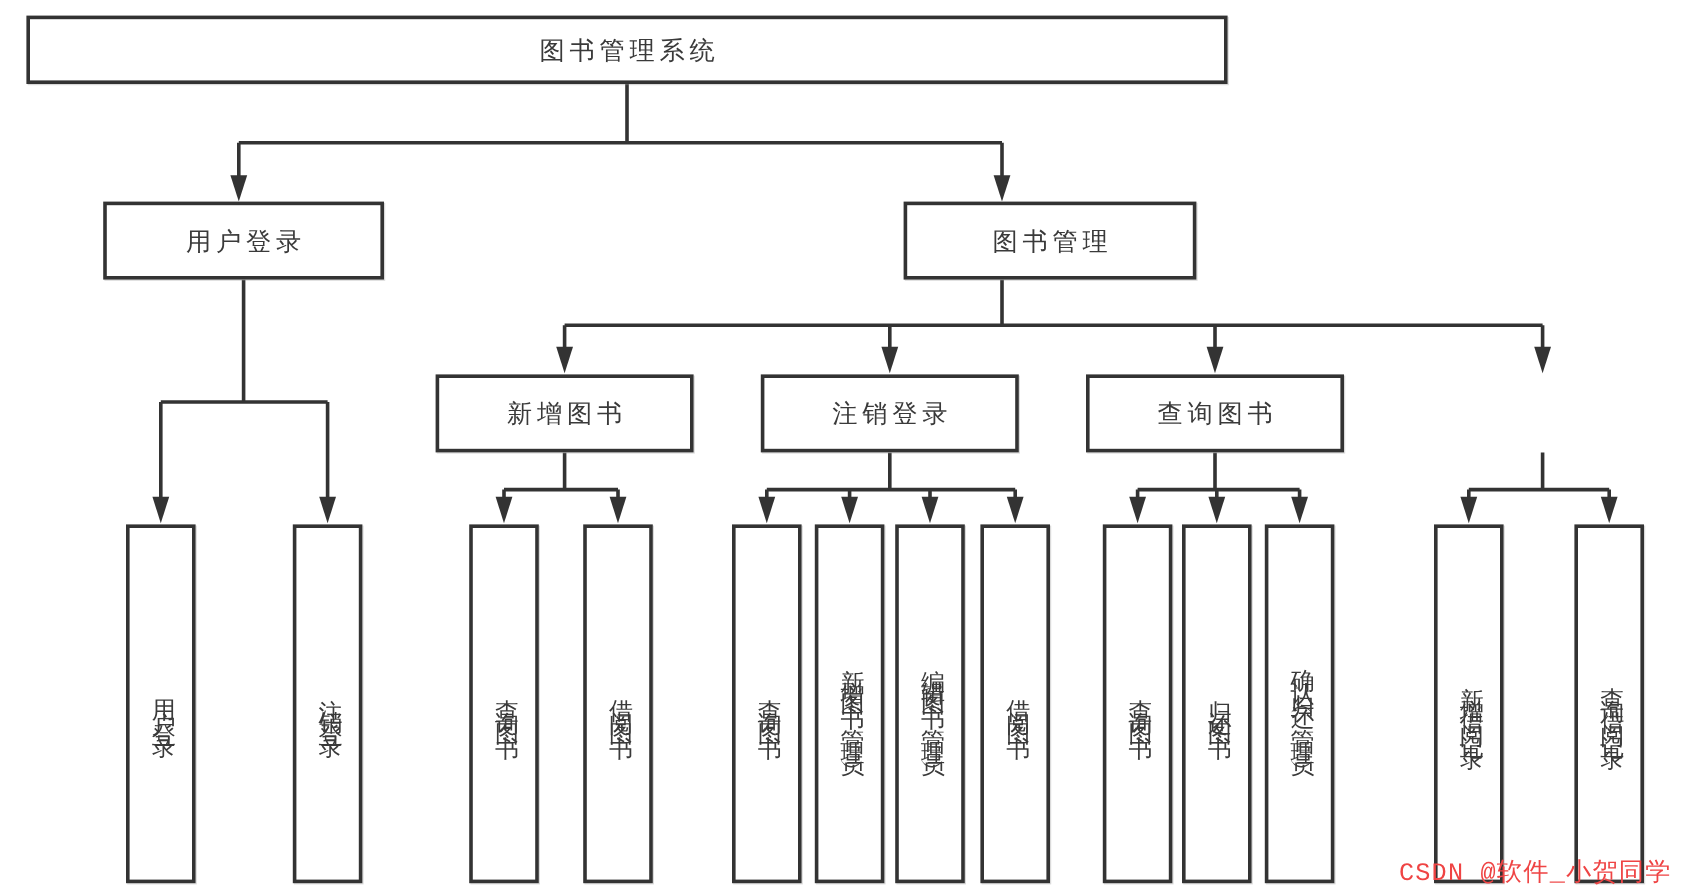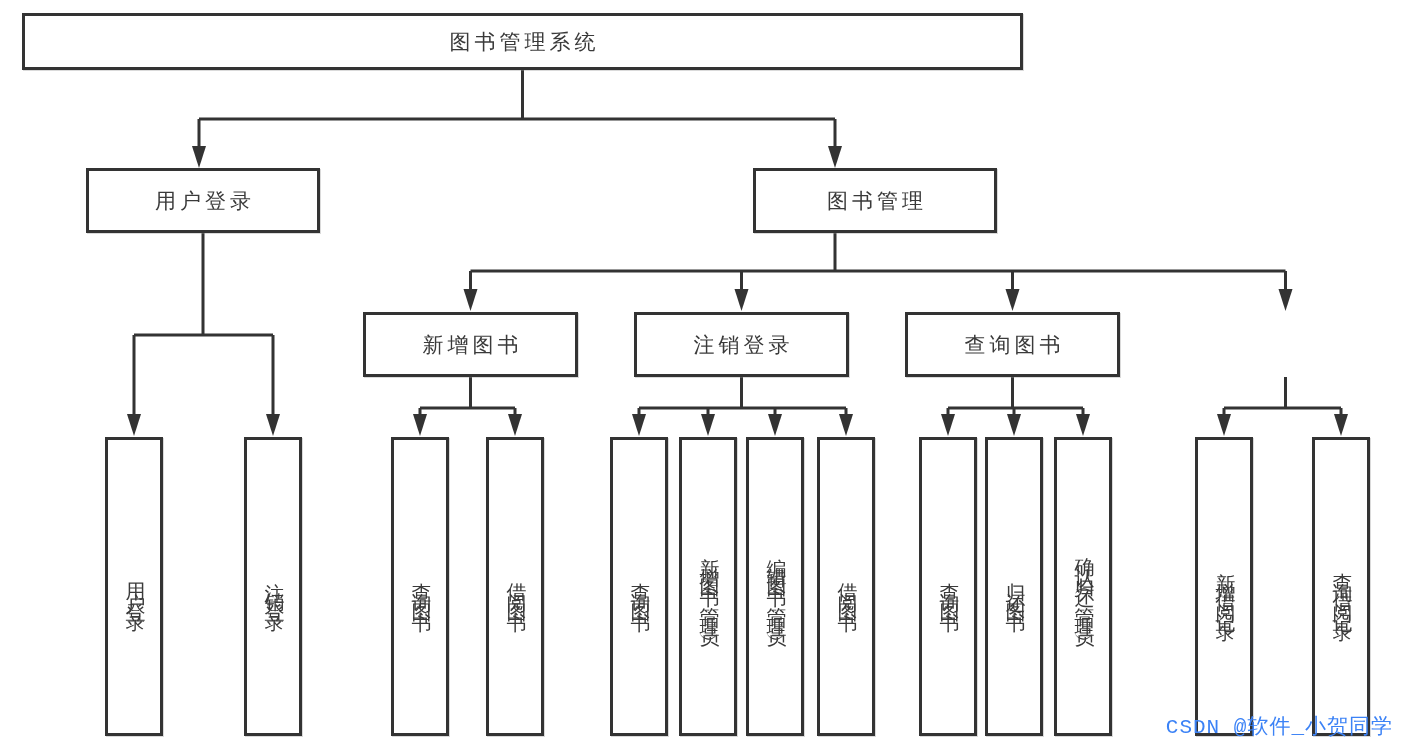--- a/index.html
+++ b/index.html
@@ -52,21 +52,21 @@
     font-size: 20px;
     letter-spacing: 10px;
     line-height: 1;
   }
   .watermark {
     position: absolute;
     right: 12px;
     bottom: 7px;
     font-size: 21px;
     letter-spacing: 1px;
-    color: #3b82f6;
+    color: #ef4444;
     z-index: 5;
     white-space: nowrap;
   }
 </style>
 </head>
 <body>
 
 <div class="stage">
 
   <svg class="connectors" viewBox="0 0 1405 747">

